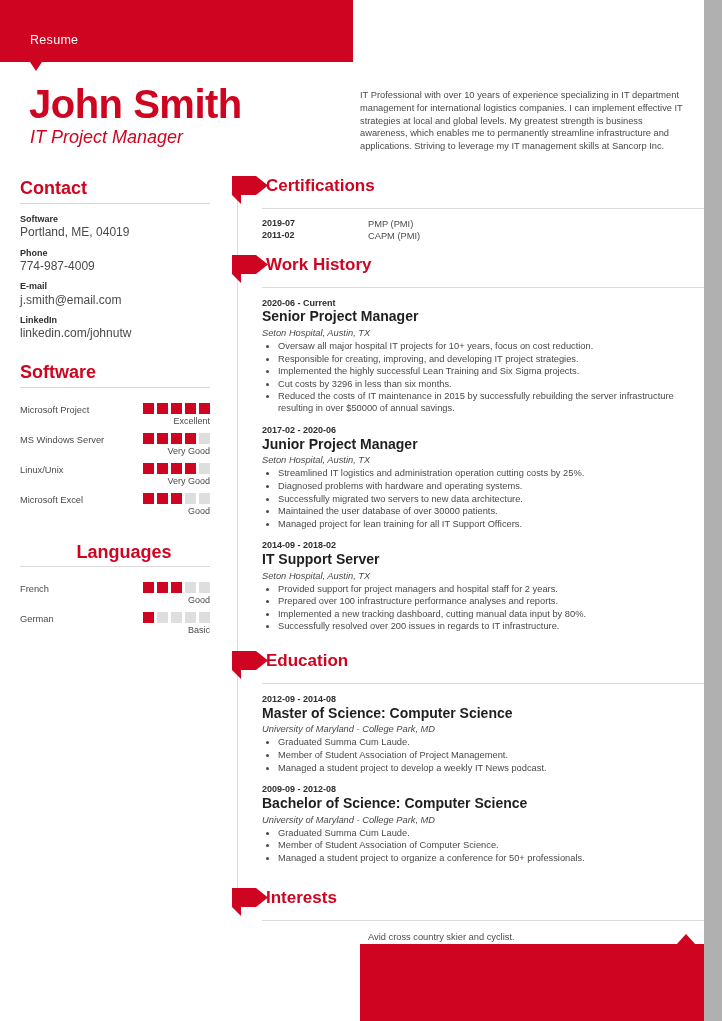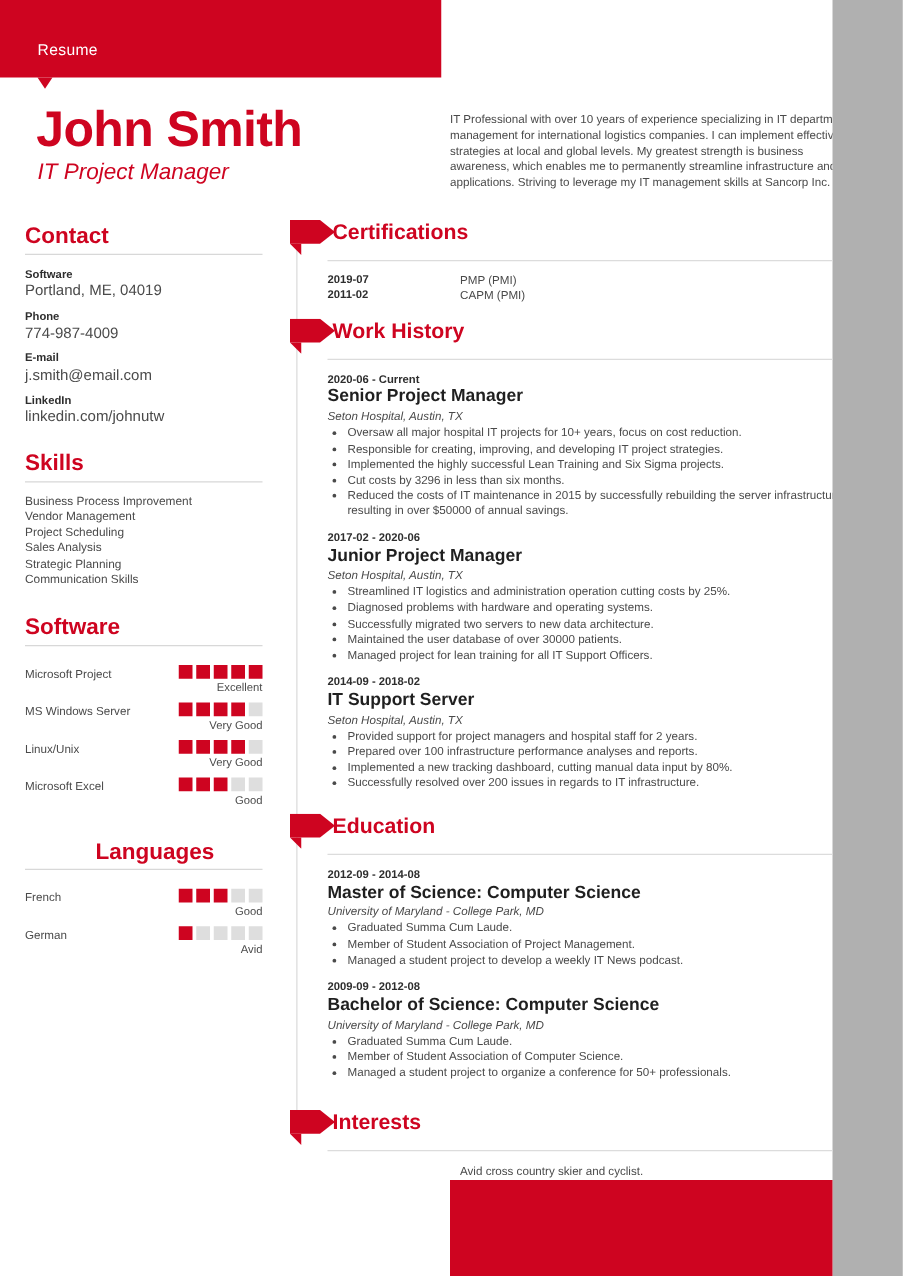--- a/index.html
+++ b/index.html
@@ -8,20 +8,21 @@
     background: #b0b0b0;
   }
   .page {
     position: relative;
     width: 666px;
     height: 1021px;
     background: #ffffff;
     overflow: hidden;
     font-family: "Liberation Sans", sans-serif;
     color: #3b3b3b;
+    padding-left: 38px;
   }
 
   
   .header-bar {
     position: absolute;
     left: 0; top: 0;
     width: 353px; height: 62px;
     background: #ce0420;
   }
   .header-notch {
@@ -286,32 +287,20 @@
             <div class="contact-label">E-mail</div>
             <div class="contact-value">j.smith@email.com</div>
           </div>
           <div class="contact-item">
             <div class="contact-label">LinkedIn</div>
             <div class="contact-value">linkedin.com/johnutw</div>
           </div>
         </div>
     </div>
 
-    <div class="lsection" style="margin-top:18px;">
-      <div class="lsection-title">Skills</div>
-      <div class="lrule"></div>
-      <div class="skills-list" id="skills-list">
-          <div>Business Process Improvement</div>
-          <div>Vendor Management</div>
-          <div>Project Scheduling</div>
-          <div>Sales Analysis</div>
-          <div>Strategic Planning</div>
-          <div>Communication Skills</div>
-        </div>
-    </div>
 
     <div class="lsection" style="margin-top:20px;">
       <div class="lsection-title">Software</div>
       <div class="lrule"></div>
       <div id="software-list">
           <div class="rate-row">
             <div class="rate-name">Microsoft Project</div>
             <div class="rate-squares">
               <span class="sq on"></span>
               <span class="sq on"></span>
@@ -374,21 +363,21 @@
           </div>
           <div class="rate-row">
             <div class="rate-name">German</div>
             <div class="rate-squares">
               <span class="sq on"></span>
               <span class="sq"></span>
               <span class="sq"></span>
               <span class="sq"></span>
               <span class="sq"></span>
             </div>
-            <div class="rate-level">Avid</div>
+            <div class="rate-level">Basic</div>
           </div>
         </div>
     </div>
 
   </div>
 
   <div class="v-divider"></div>
 
   <div class="right-col">
 

